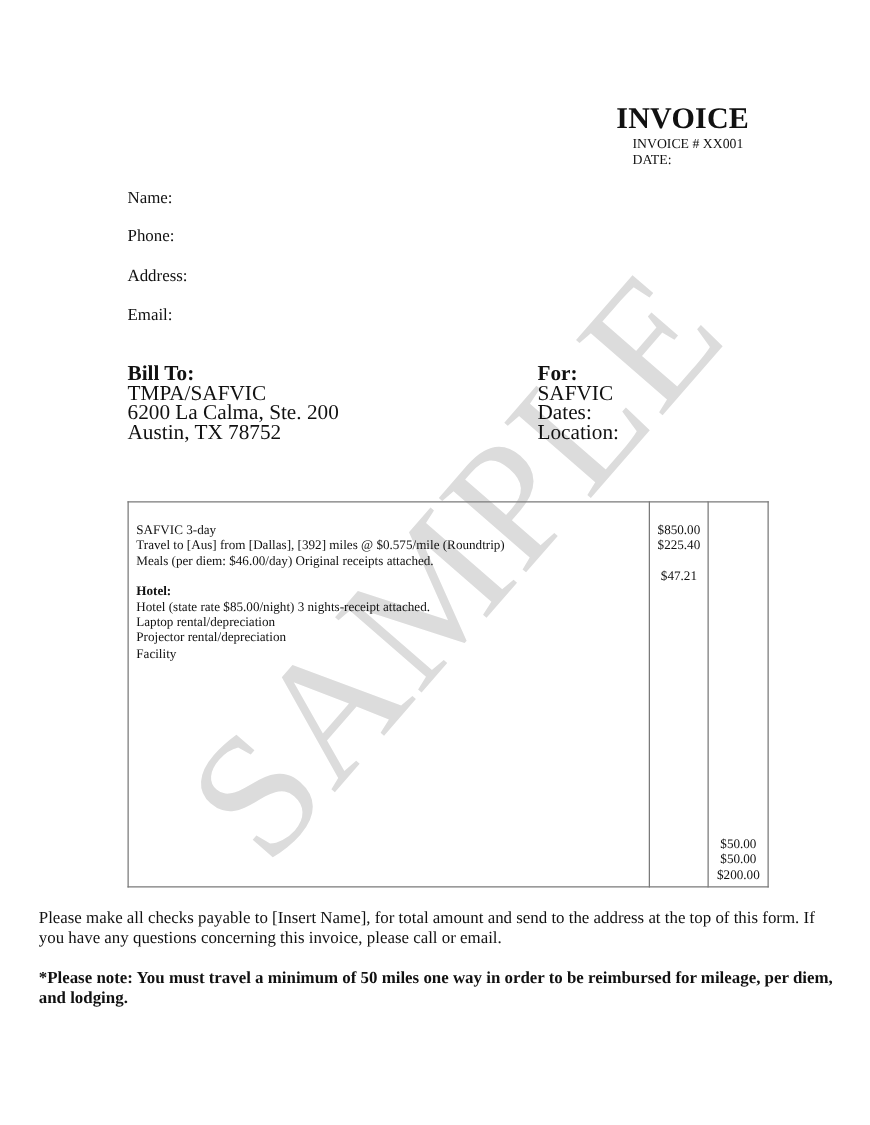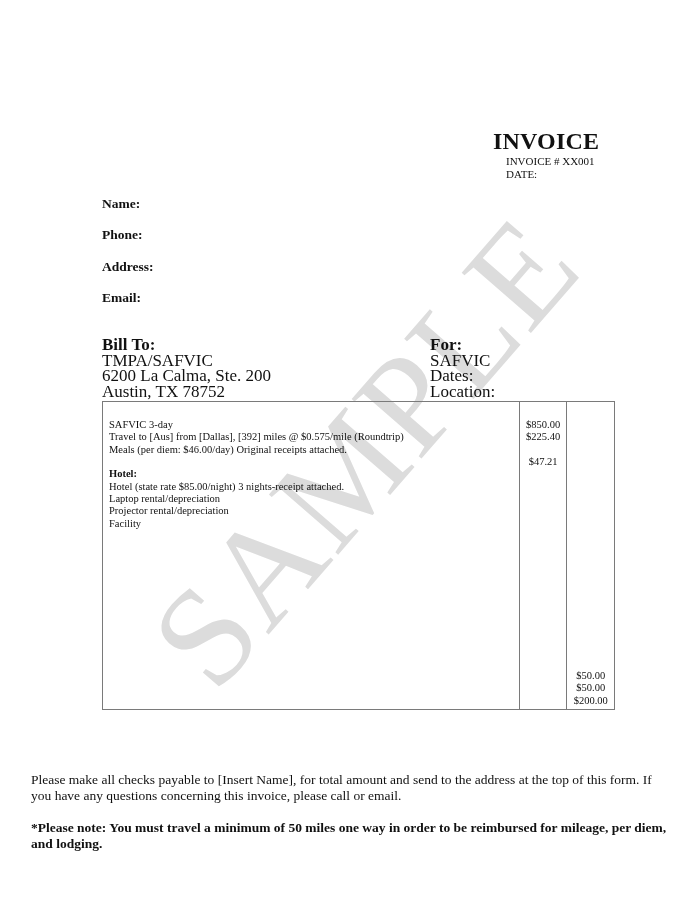--- a/index.html
+++ b/index.html
@@ -1,23 +1,23 @@
 <!DOCTYPE html>
 <html><head>
 <meta charset="utf-8">
 <style>
   html, body { margin: 0; padding: 0; }
   body {
     width: 696px; height: 900px; background: #ffffff; position: relative; overflow: hidden;
     font-family: "Liberation Serif", "DejaVu Serif", serif; color: #111111;
   }
-  .abs { position: absolute; margin-top: 46px; }
+  .abs { position: absolute; }
   .inv-title { left: 493px; top: 82px; font-size: 24px; font-weight: bold; letter-spacing: 0.2px; }
   .inv-meta { left: 506px; top: 109px; font-size: 11px; line-height: 12.5px; }
-  .field { left: 102px; font-size: 13.5px; font-weight: bold; }
+  .field { left: 102px; font-size: 13.5px; }
   .block { font-size: 17px; line-height: 15.5px; }
   .block .hd { font-weight: bold; }
   table.items {
     position: absolute; left: 102px; top: 401px; width: 513px; height: 309px;
     border-collapse: collapse; font-size: 10.5px;
   }
   table.items td, table.items th { border: 1.5px solid #7a7a7a; padding: 0; vertical-align: top; }
   table.items th { height: 38px; font-weight: bold; font-size: 10.5px; text-align: center; vertical-align: middle; line-height: 12px; }
   .c1 { width: 235px; }
   .c2 { width: 121px; }

